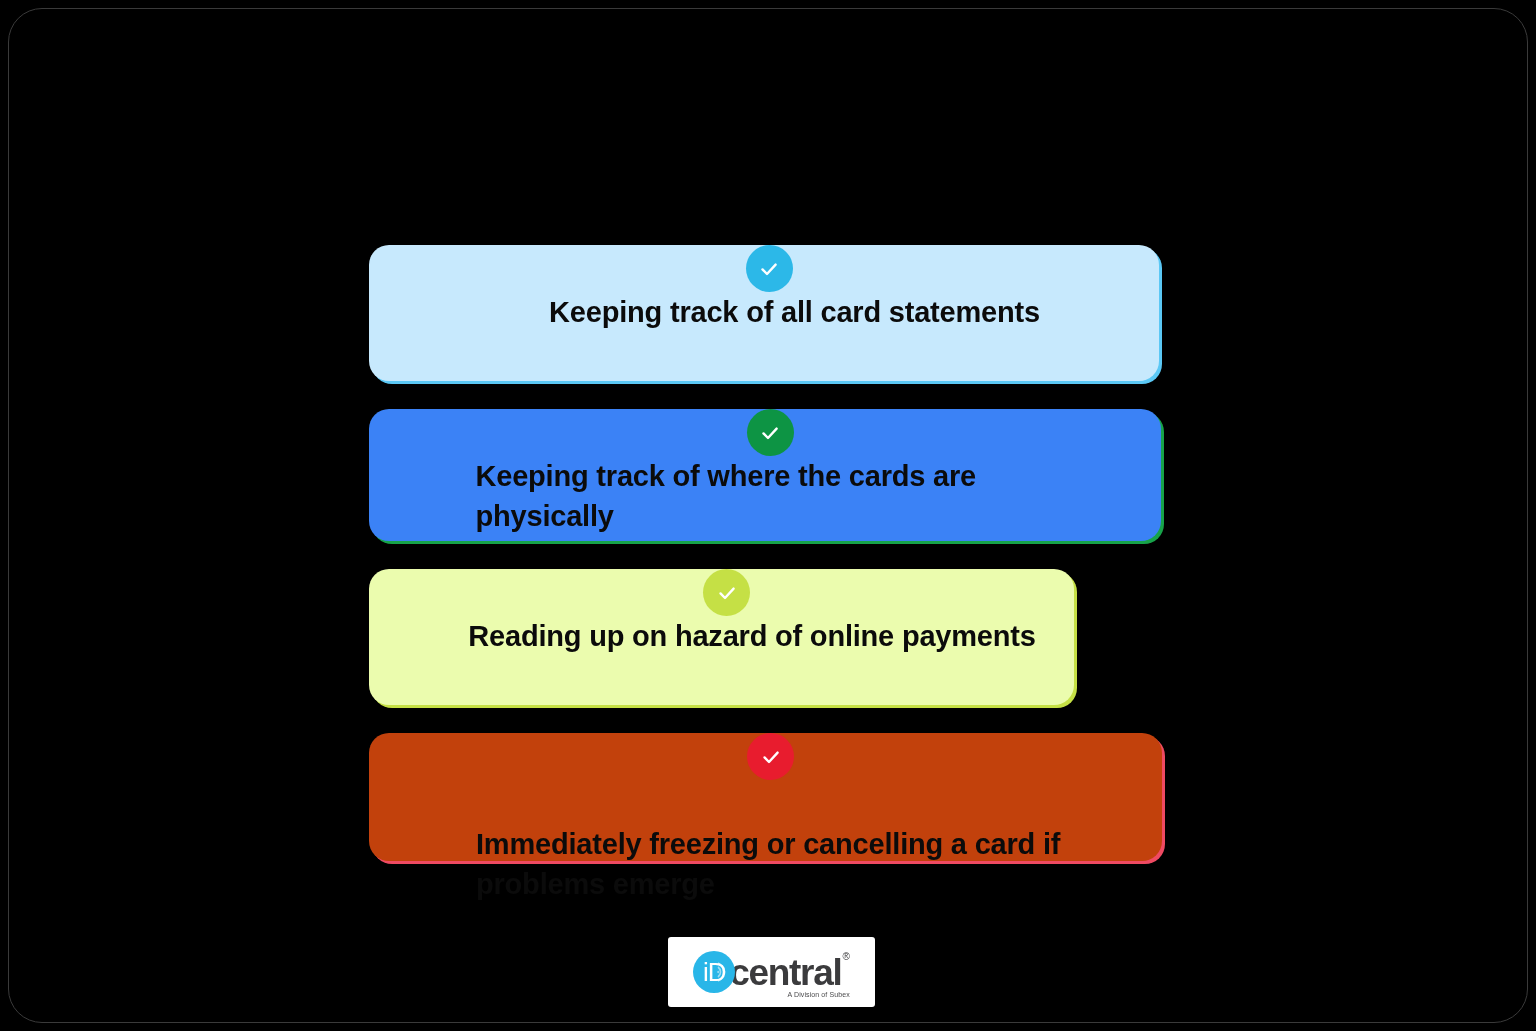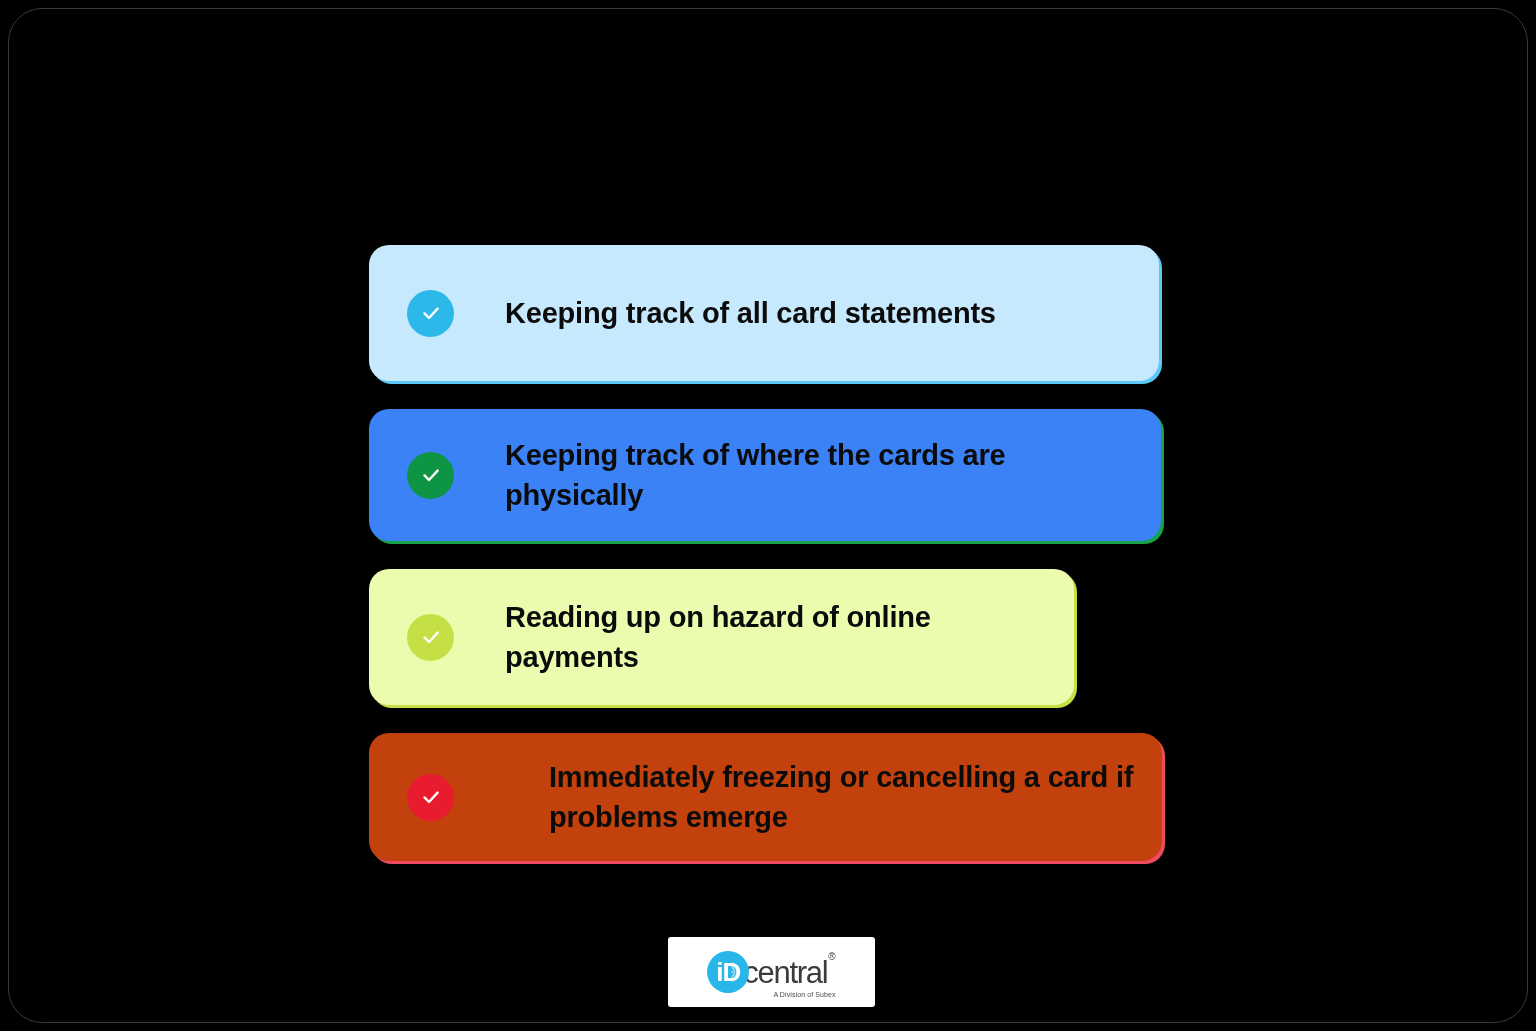--- a/index.html
+++ b/index.html
@@ -35,20 +35,21 @@
   }
 
   .card {
     position: relative;
     display: flex;
     align-items: center;
     border-radius: 20px;
     box-sizing: border-box;
     padding-left: 38px;
     padding-right: 28px;
+    flex-direction: column;
   }
 
   .card + .card {
     margin-top: 28px;
   }
 
   .card-1 {
     height: 136px;
     width: 790px;
     background: #c7e9fd;
@@ -127,27 +128,27 @@
     flex: 0 0 auto;
   }
   .logo-mark .idtext {
     position: absolute;
     left: 0; top: 0; right: 0; bottom: 0;
     display: flex;
     align-items: center;
     justify-content: center;
     color: #ffffff;
     font-size: 26px;
-    font-weight: bold;
+    font-weight: normal;
     letter-spacing: -1px;
     line-height: 1;
   }
   .logo-word {
-    font-size: 31px;
-    font-weight: normal;
+    font-size: 37px;
+    font-weight: bold;
     color: #3b3b3d;
     letter-spacing: -1.3px;
     margin-left: -6px;
     line-height: 1;
   }
   .logo-reg {
     font-size: 10px;
     color: #3b3b3d;
     align-self: flex-start;
     margin-top: 1px;

